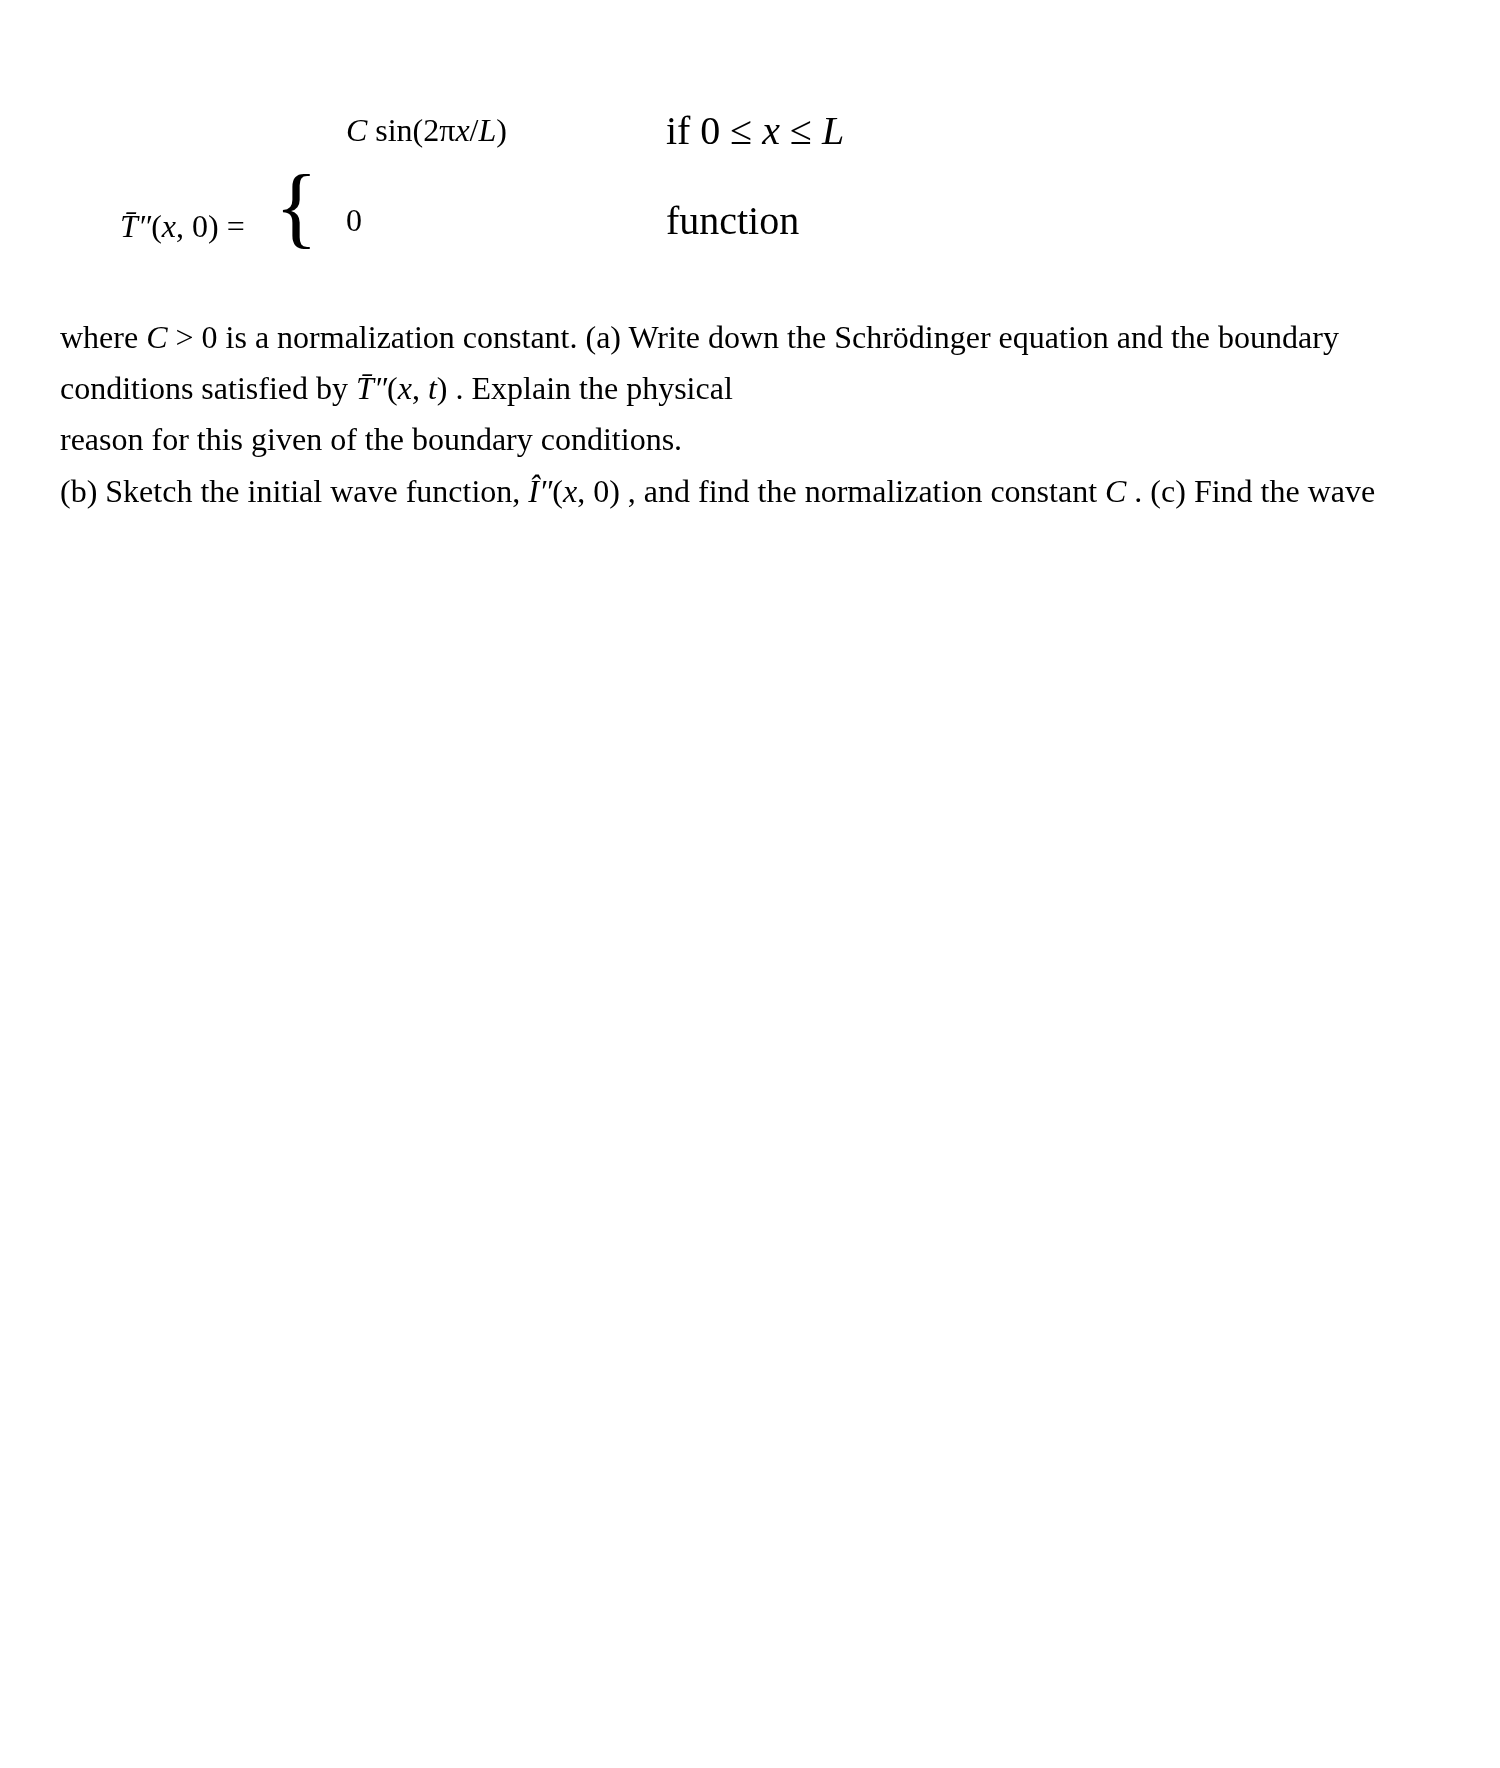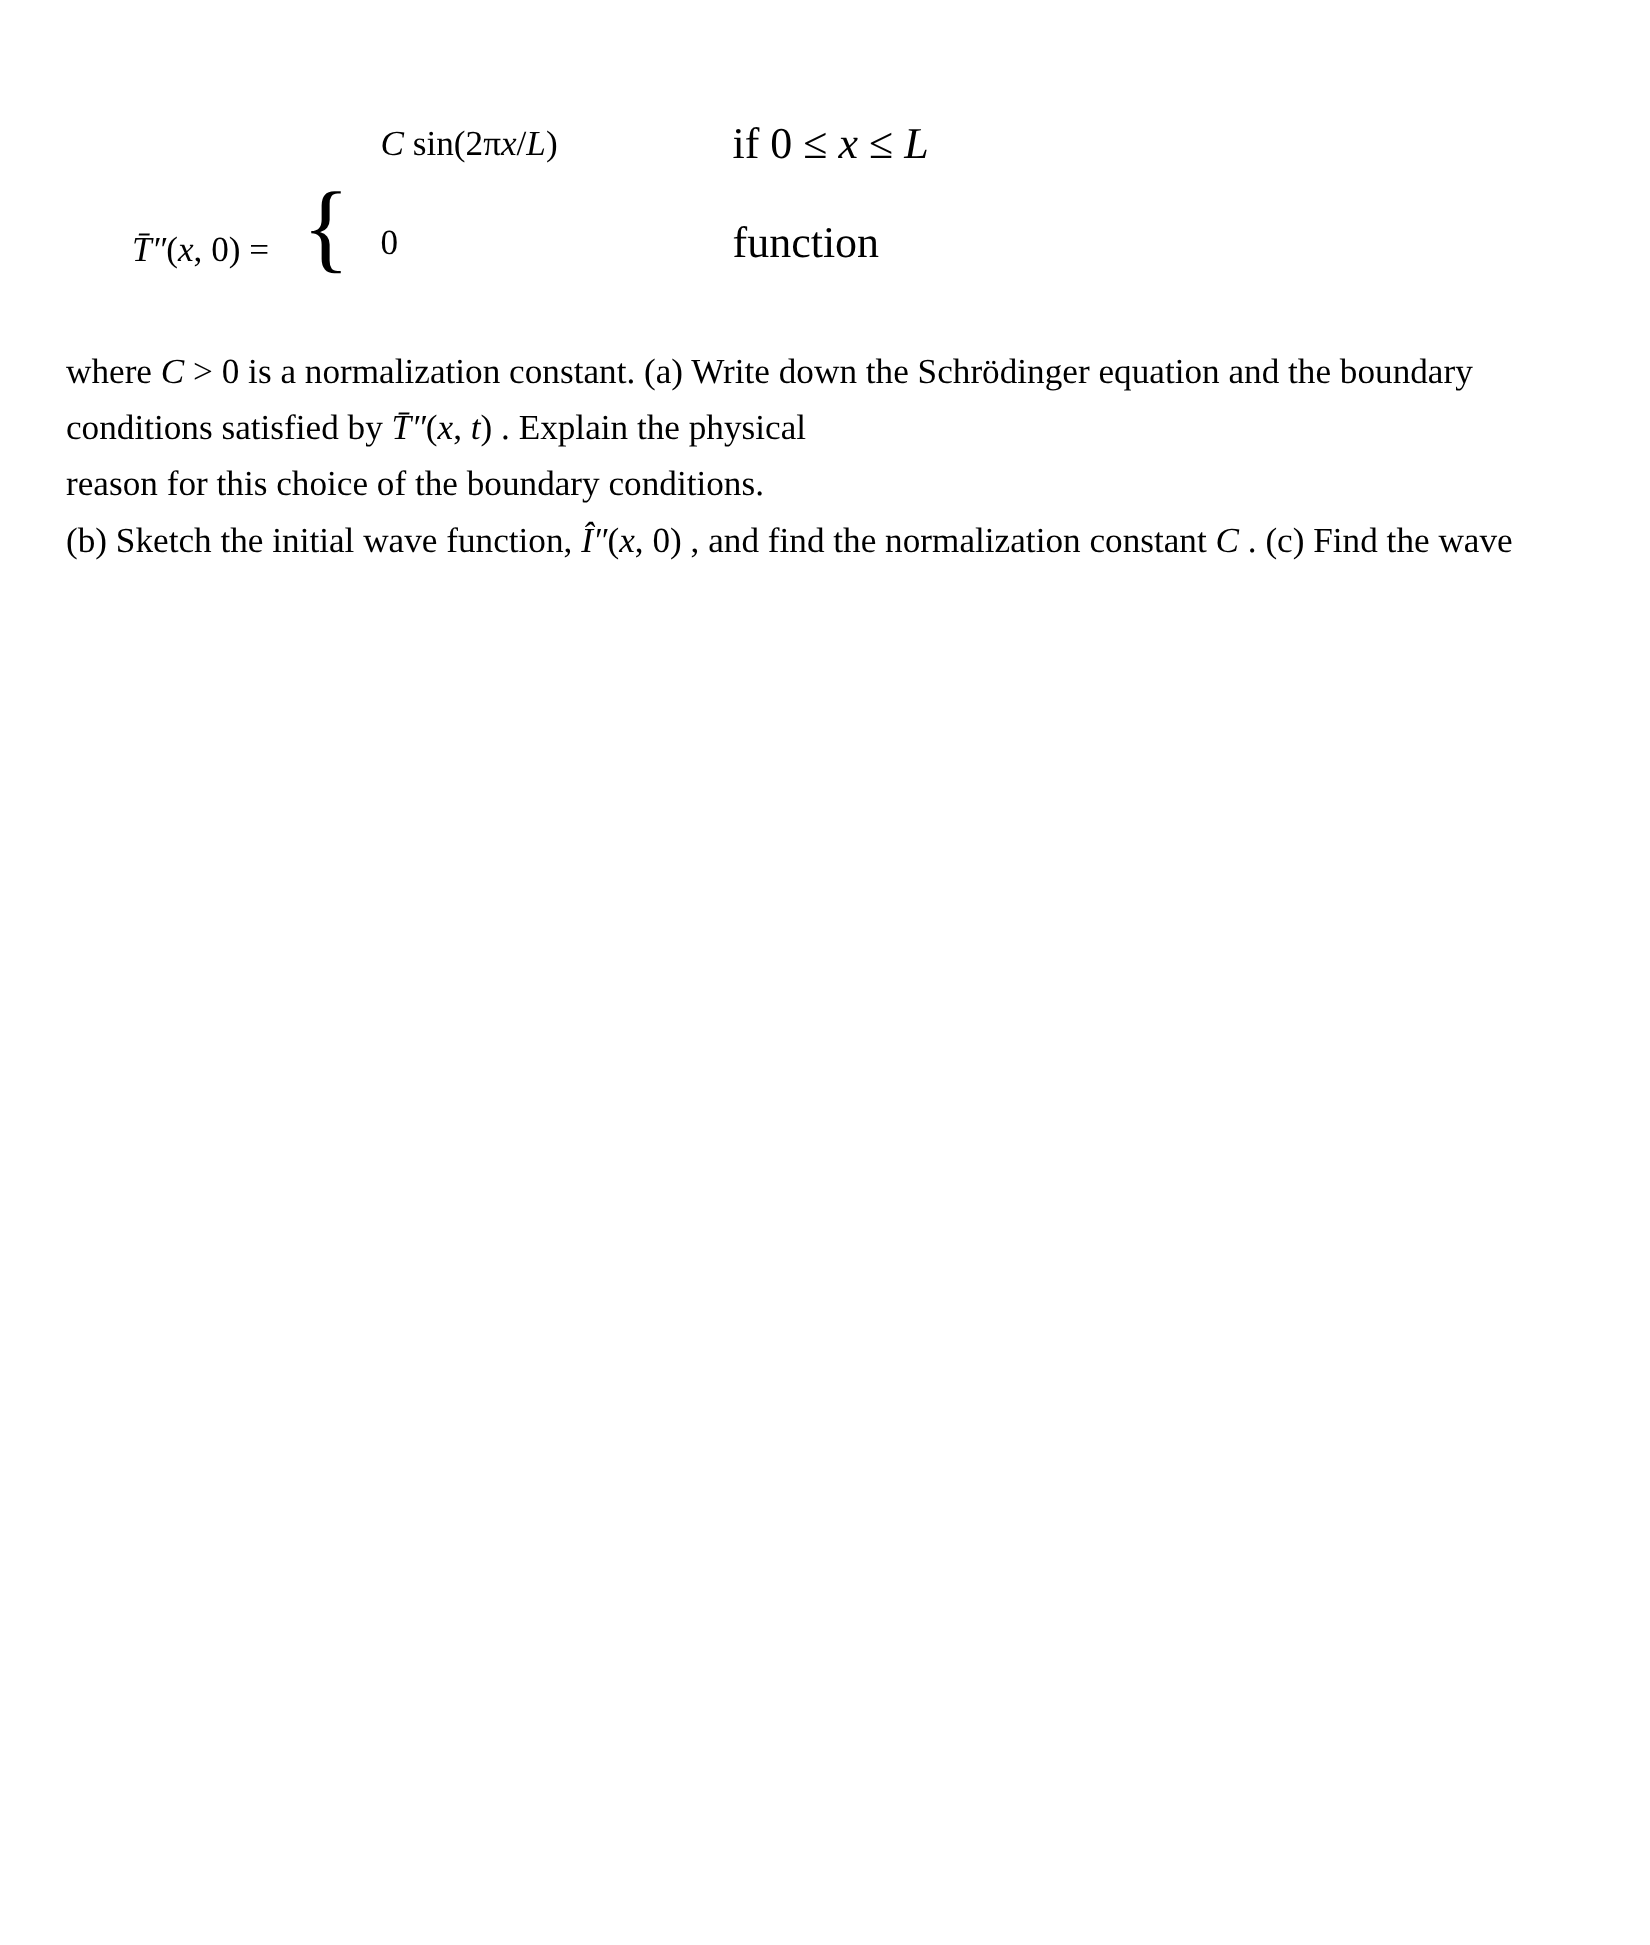--- a/index.html
+++ b/index.html
@@ -120,21 +120,21 @@
     </div>
   </div>
 
   <div class="questions-paragraph">
     <p>
       where <i>C</i> &gt; 0 is a normalization constant. (a) Write
       down the Schrödinger equation and the boundary
       conditions satisfied by <i>T̄″</i>(<i>x</i>, <i>t</i>) . Explain the physical
     </p>
     <p>
-      reason for this choice of the boundary conditions.
+      reason for this given of the boundary conditions.
     </p>
     <p>
       (b) Sketch the initial wave function, <i>Î″</i>(<i>x</i>, 0) , and
       find the normalization constant <i>C</i> . (c) Find the
       wave
     </p>
   </div>
 
 </div>
 

